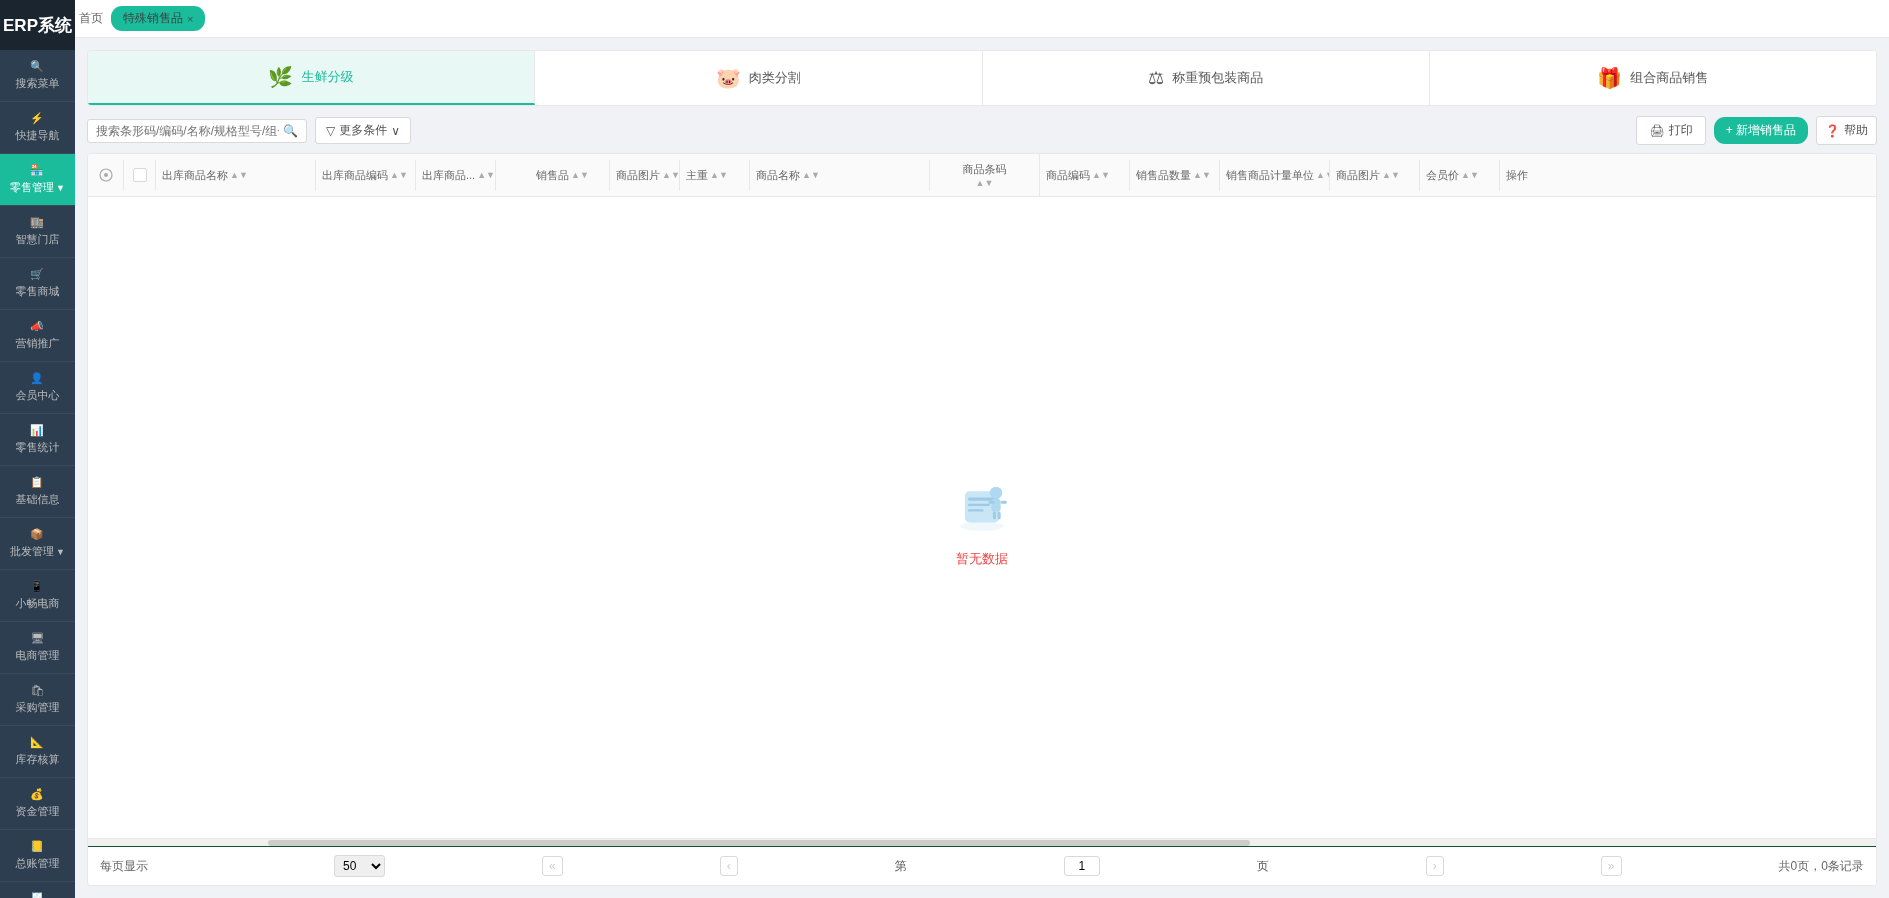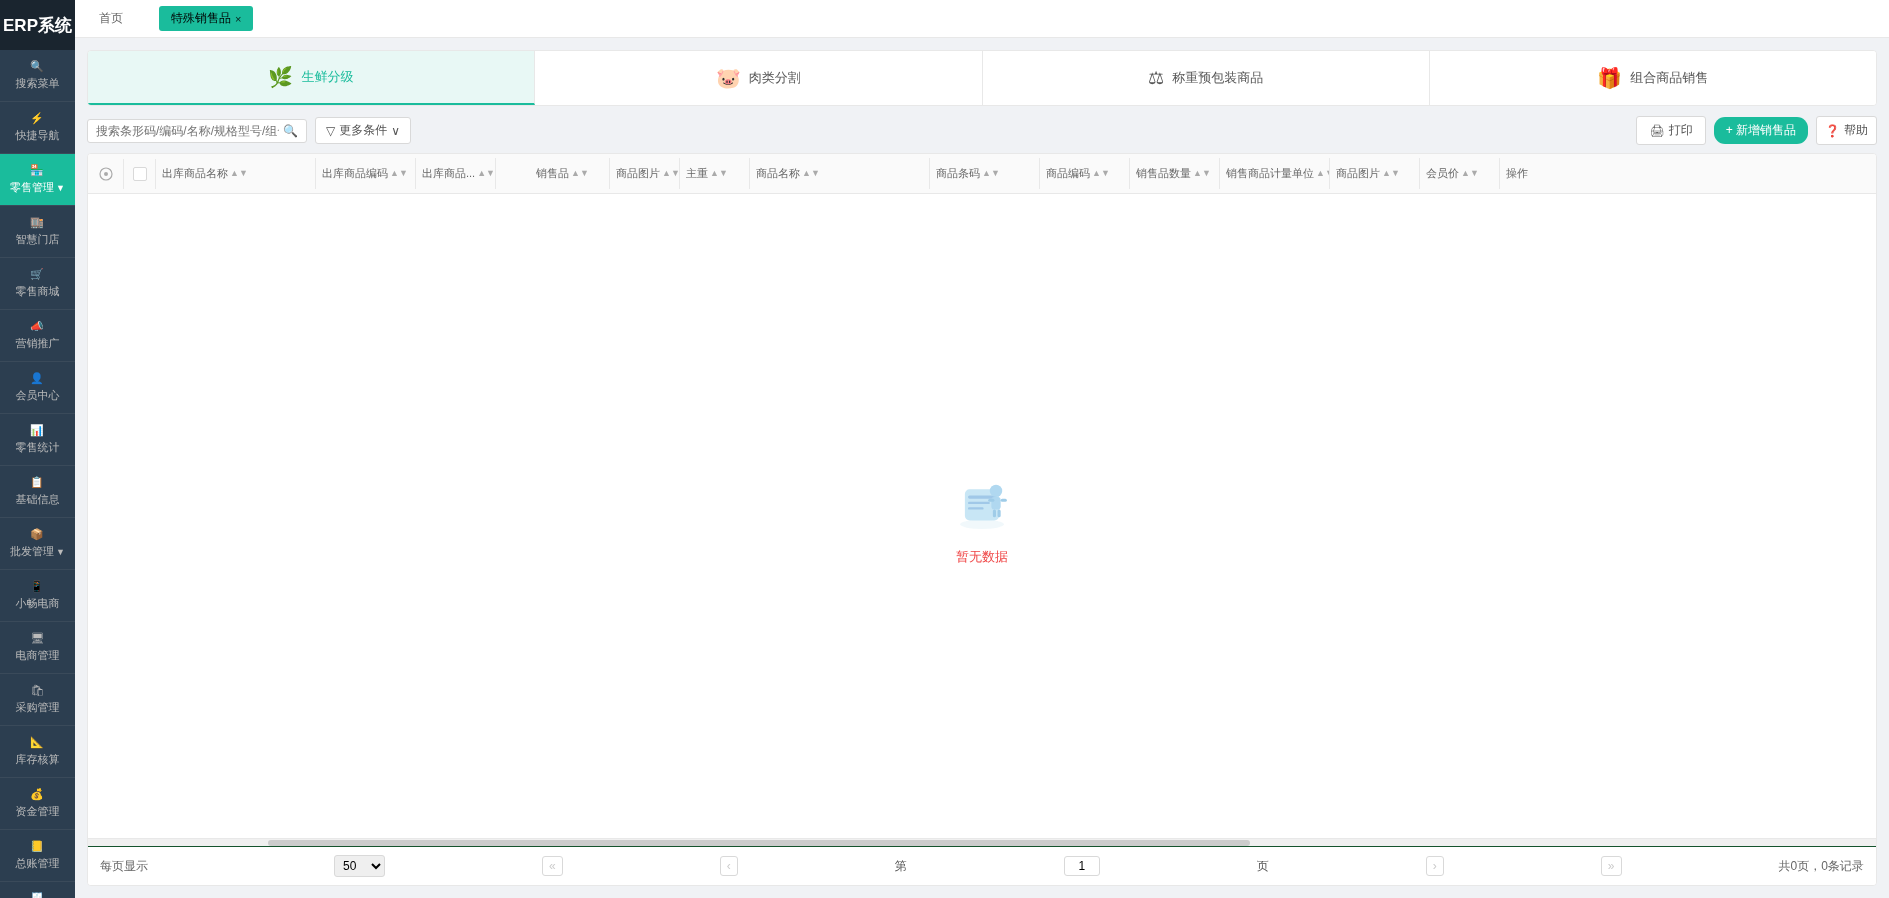--- a/index.html
+++ b/index.html
@@ -48,42 +48,42 @@
       flex: 1;
       display: flex;
       flex-direction: column;
       overflow: hidden;
       background: #f0f2f5;
     }
 
     
     .topbar {
       background: white;
-      padding: 6px 24px;
-      display: flex;
-      align-items: center;
+      padding: 6px 4px;
+      display: flex;
+      align-items: center;
+      gap: 8px;
       border-bottom: 1px solid #e8e8e8;
       min-height: 38px;
     }
     .breadcrumb-home {
       color: #666;
       font-size: 12px;
       cursor: pointer;
     }
     .tab-active {
       background: #1abc9c;
-      color: #000000;
+      color: #404040;
       padding: 4px 12px;
-      border-radius: 3px;
+      border-radius: 11px;
       font-size: 12px;
       display: flex;
       align-items: center;
       gap: 4px;
       cursor: pointer;
-      margin-left: 36px;
     }
     .tab-close { font-size: 11px; cursor: pointer; opacity: 0.8; }
 
     
     .content {
       flex: 1;
       padding: 12px;
       overflow: hidden;
       display: flex;
       flex-direction: column;
@@ -238,21 +238,21 @@
     .sort-icon { font-size: 9px; color: #aaa; display: flex; flex-direction: column; line-height: 1; }
     .th-settings { width: 36px; justify-content: center; flex-shrink: 0; }
     .th-checkbox { width: 32px; justify-content: center; flex-shrink: 0; }
     .th-outlet-name { width: 160px; flex-shrink: 0; }
     .th-outlet-code { width: 100px; flex-shrink: 0; }
     .th-outlet-xxx { width: 80px; flex-shrink: 0; }
     .th-sales-product { width: 80px; flex-shrink: 0; margin-left: 34px; }
     .th-image { width: 70px; flex-shrink: 0; }
     .th-weight { width: 70px; flex-shrink: 0; }
     .th-product-name { width: 180px; flex-shrink: 0; }
-    .th-barcode { width: 110px; flex-shrink: 0; }
+    .th-barcode { width: 110px; flex-shrink: 0; flex-direction: column; }
     .th-product-code { width: 90px; flex-shrink: 0; }
     .th-sales-qty { width: 90px; flex-shrink: 0; }
     .th-unit { width: 110px; flex-shrink: 0; }
     .th-outlet-qty { width: 90px; flex-shrink: 0; }
     .th-member-price { width: 80px; flex-shrink: 0; }
     .th-operation { width: 60px; flex-shrink: 0; }
 
     
     .empty-state {
       flex: 1;

